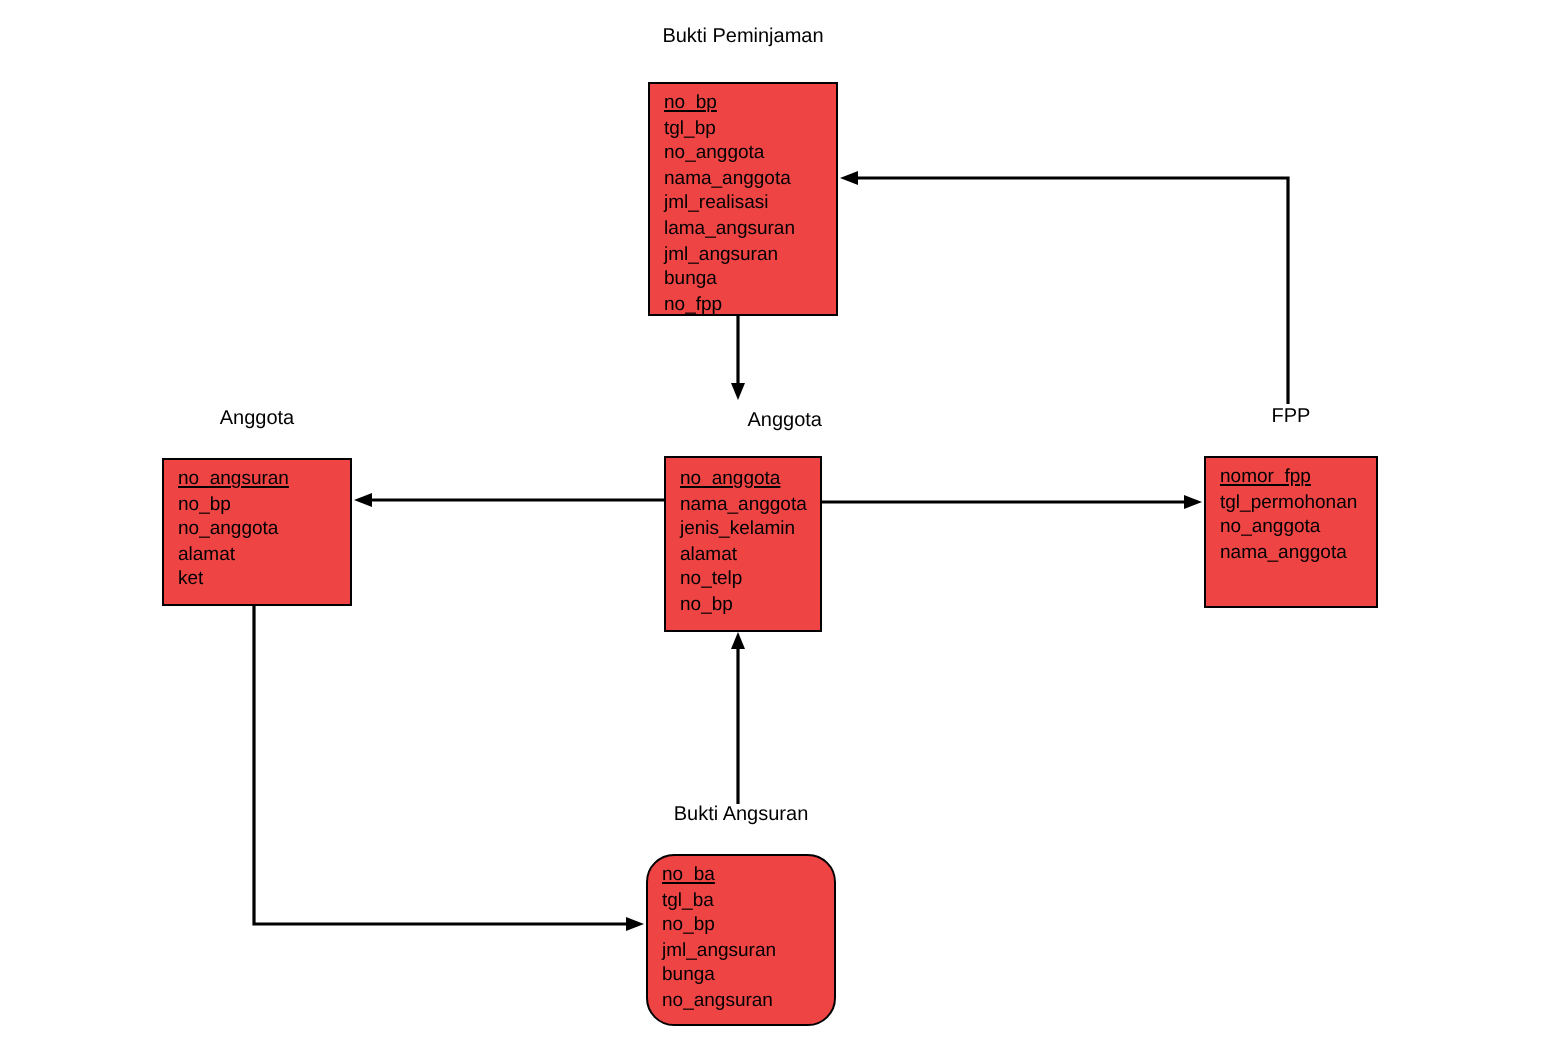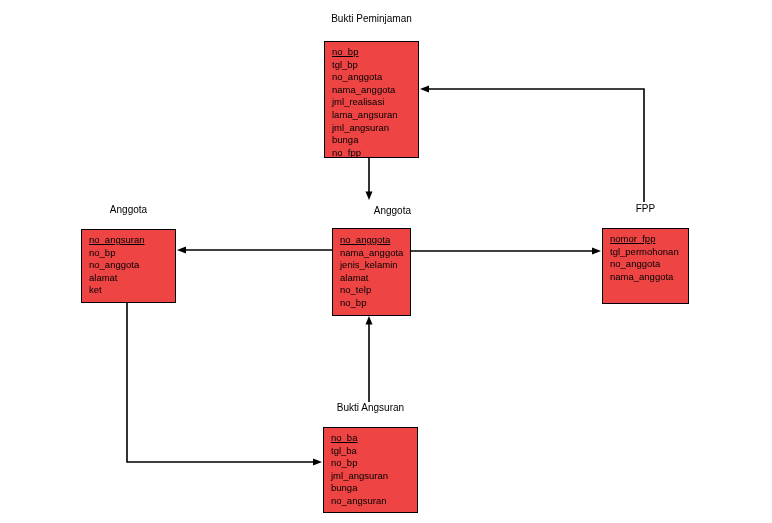--- a/index.html
+++ b/index.html
@@ -121,21 +121,21 @@
 
   <div class="entity-title" style="left:602px; top:203px; width:87px;">FPP</div>
   <div class="entity-box" style="left:602px; top:228px; width:87px; height:76px;">
     <div class="field pk">nomor_fpp</div>
     <div class="field">tgl_permohonan</div>
     <div class="field">no_anggota</div>
     <div class="field">nama_anggota</div>
   </div>
 
   <div class="entity-title" style="left:323px; top:402px; width:95px;">Bukti Angsuran</div>
-  <div class="entity-box" style="left:323px; top:427px; width:95px; height:86px;">
+  <div class="entity-box" style="left:323px; top:427px; width:95px; height:86px;border-radius:14px;">
     <div class="field pk">no_ba</div>
     <div class="field">tgl_ba</div>
     <div class="field">no_bp</div>
     <div class="field">jml_angsuran</div>
     <div class="field">bunga</div>
     <div class="field">no_angsuran</div>
   </div>
 
 </div>
 

